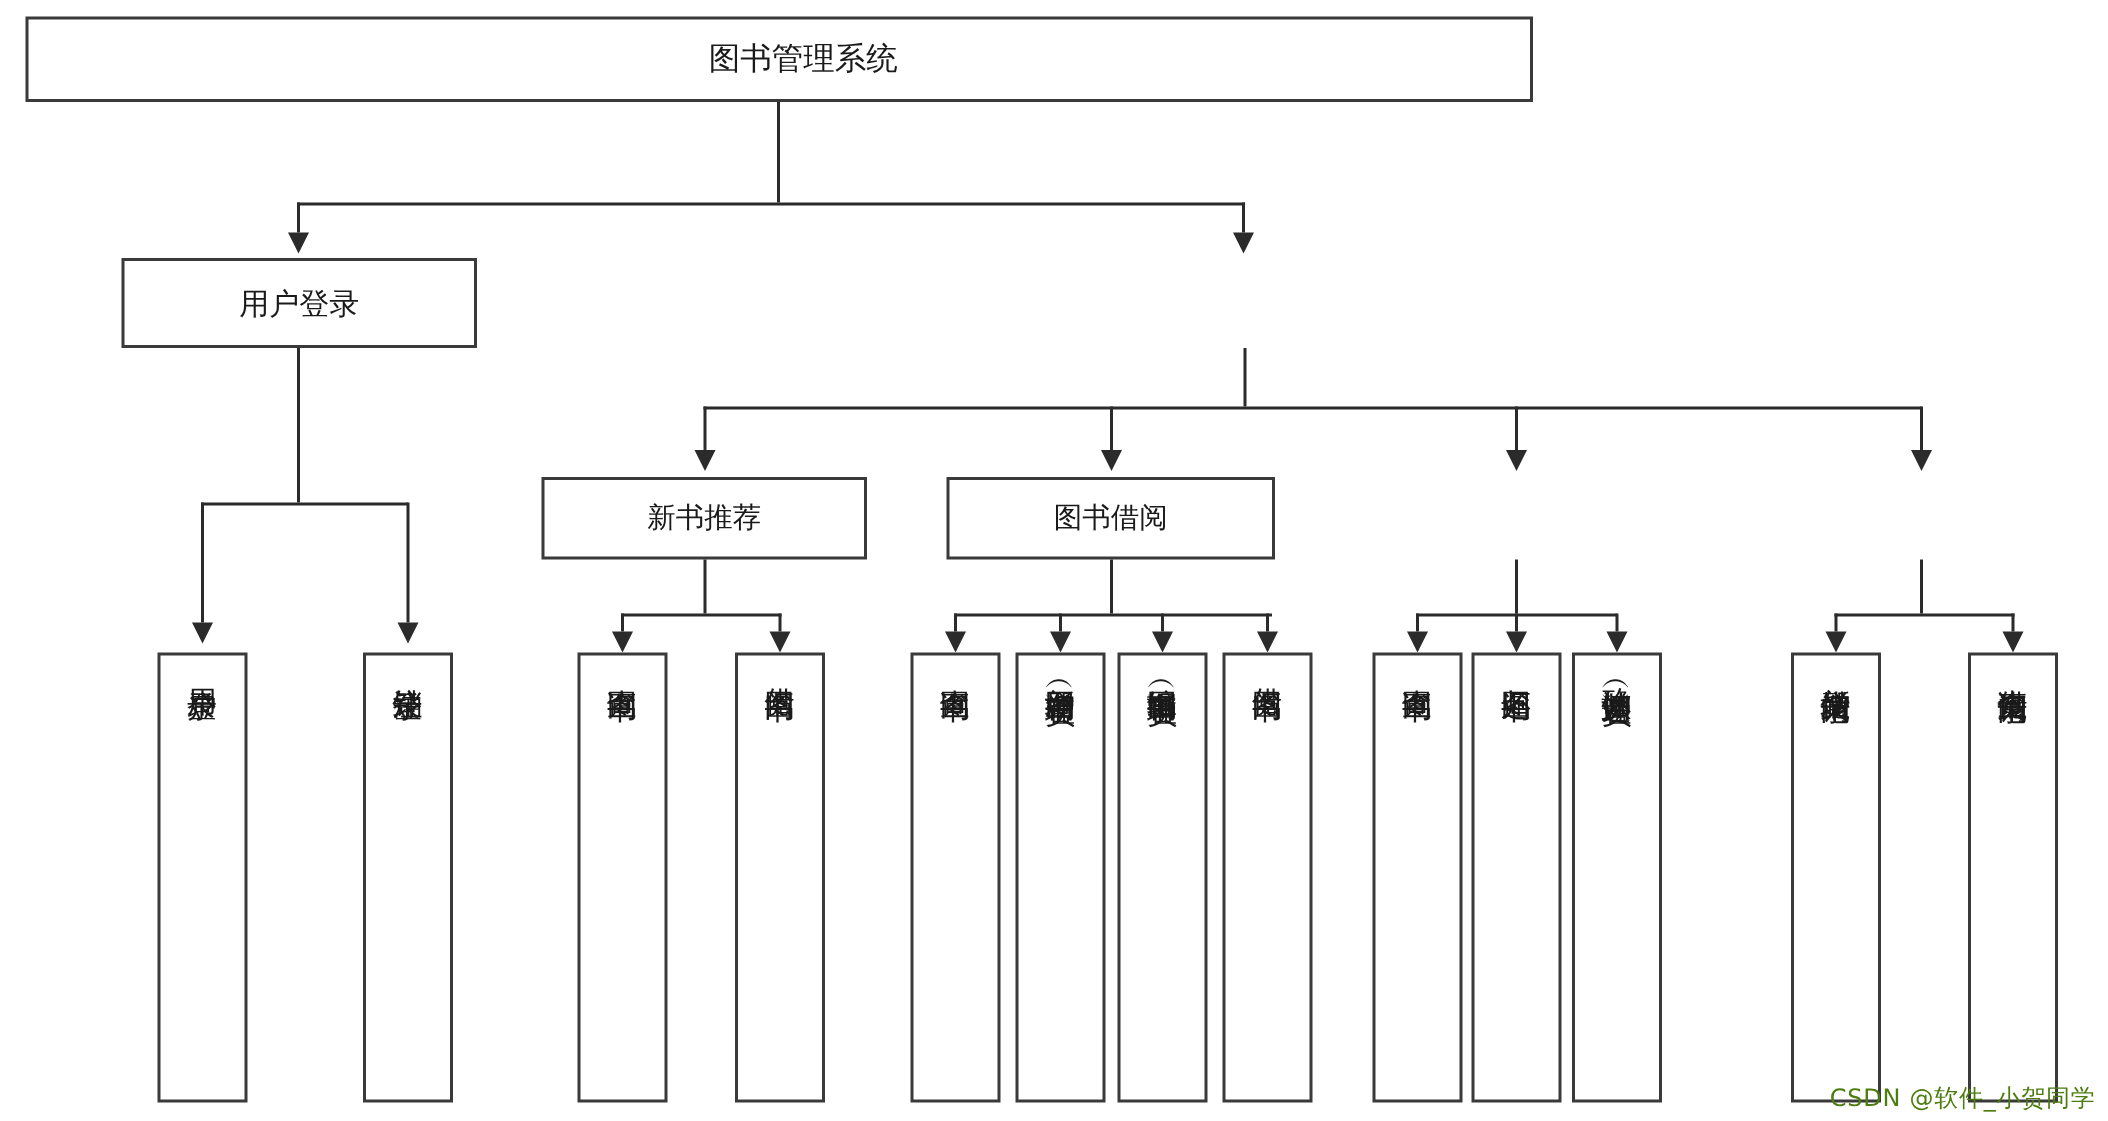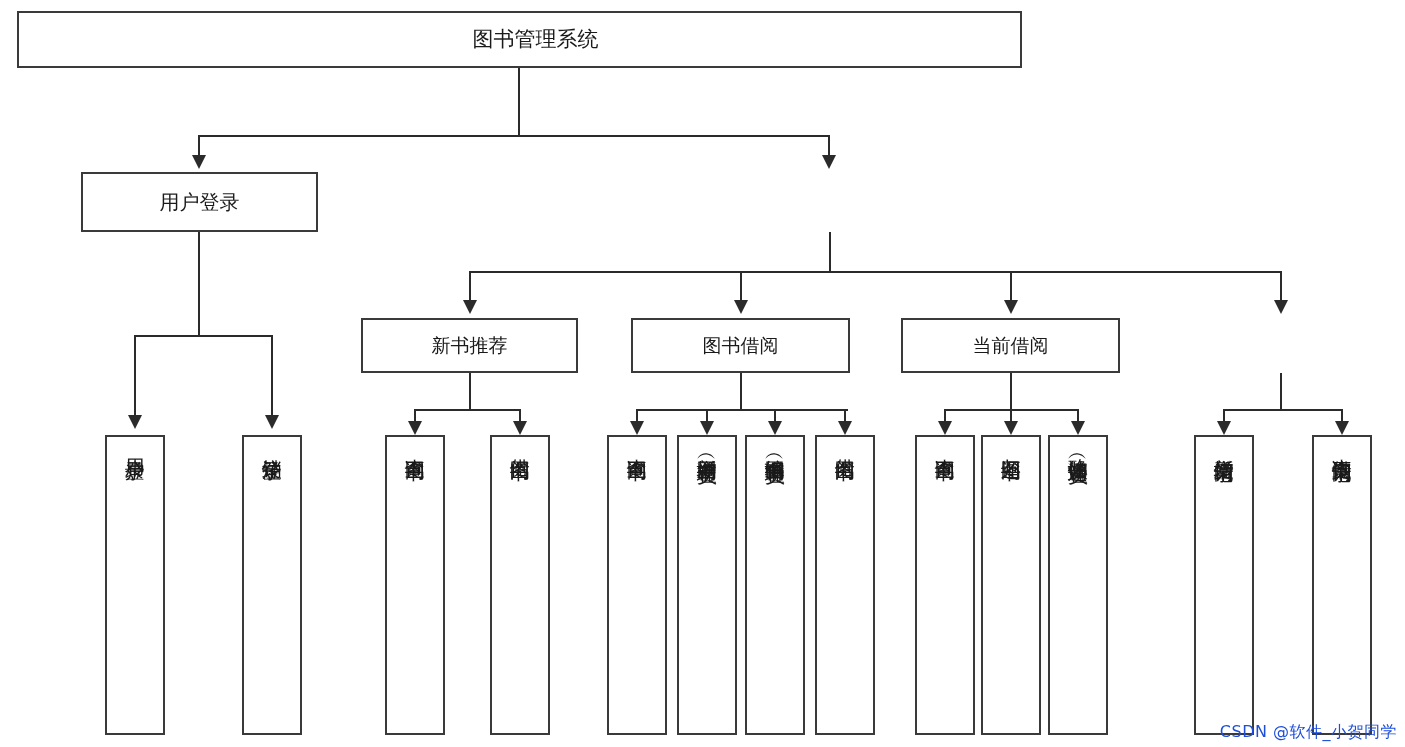--- a/index.html
+++ b/index.html
@@ -72,21 +72,21 @@
     border-left: 7px solid transparent;
     border-right: 7px solid transparent;
     border-top: 14px solid #2b2b2b;
   }
   
   #watermark {
     position: absolute;
     right: 8px;
     bottom: 4px;
     font-size: 16px;
-    color: #1d4ed8;
+    color: #4d7c0f;
     white-space: nowrap;
     letter-spacing: 0.5px;
   }
 </style>
 </head>
 <body>
 
 <div id="canvas">
 
   <div class="node root" style="left:17px; top:11px; width:1005px; height:57px;padding-left:32px;">
@@ -123,23 +123,20 @@
   <div class="arrow" style="left:1004px; top:300px;"></div>
   <div class="vline" style="left:1280px; top:271px; width:2px; height:29px;"></div>
   <div class="arrow" style="left:1274px; top:300px;"></div>
 
   <div class="node lvl2" style="left:361px; top:318px; width:217px; height:55px;">
     <span class="label">新书推荐</span>
   </div>
   <div class="node lvl2" style="left:631px; top:318px; width:219px; height:55px;">
     <span class="label">图书借阅</span>
   </div>
-  <div class="node lvl2" style="left:901px; top:318px; width:219px; height:55px;">
-    <span class="label">当前借阅</span>
-  </div>
 
   <div class="vline" style="left:469px; top:373px; width:2px; height:36px;"></div>
   <div class="hline" style="left:414px; top:409px; width:107px; height:2px;"></div>
   <div class="vline" style="left:414px; top:409px; width:2px; height:12px;"></div>
   <div class="arrow" style="left:408px; top:421px;"></div>
   <div class="vline" style="left:519px; top:409px; width:2px; height:12px;"></div>
   <div class="arrow" style="left:513px; top:421px;"></div>
 
   <div class="vline" style="left:740px; top:373px; width:2px; height:36px;"></div>
   <div class="hline" style="left:636px; top:409px; width:212px; height:2px;"></div>

